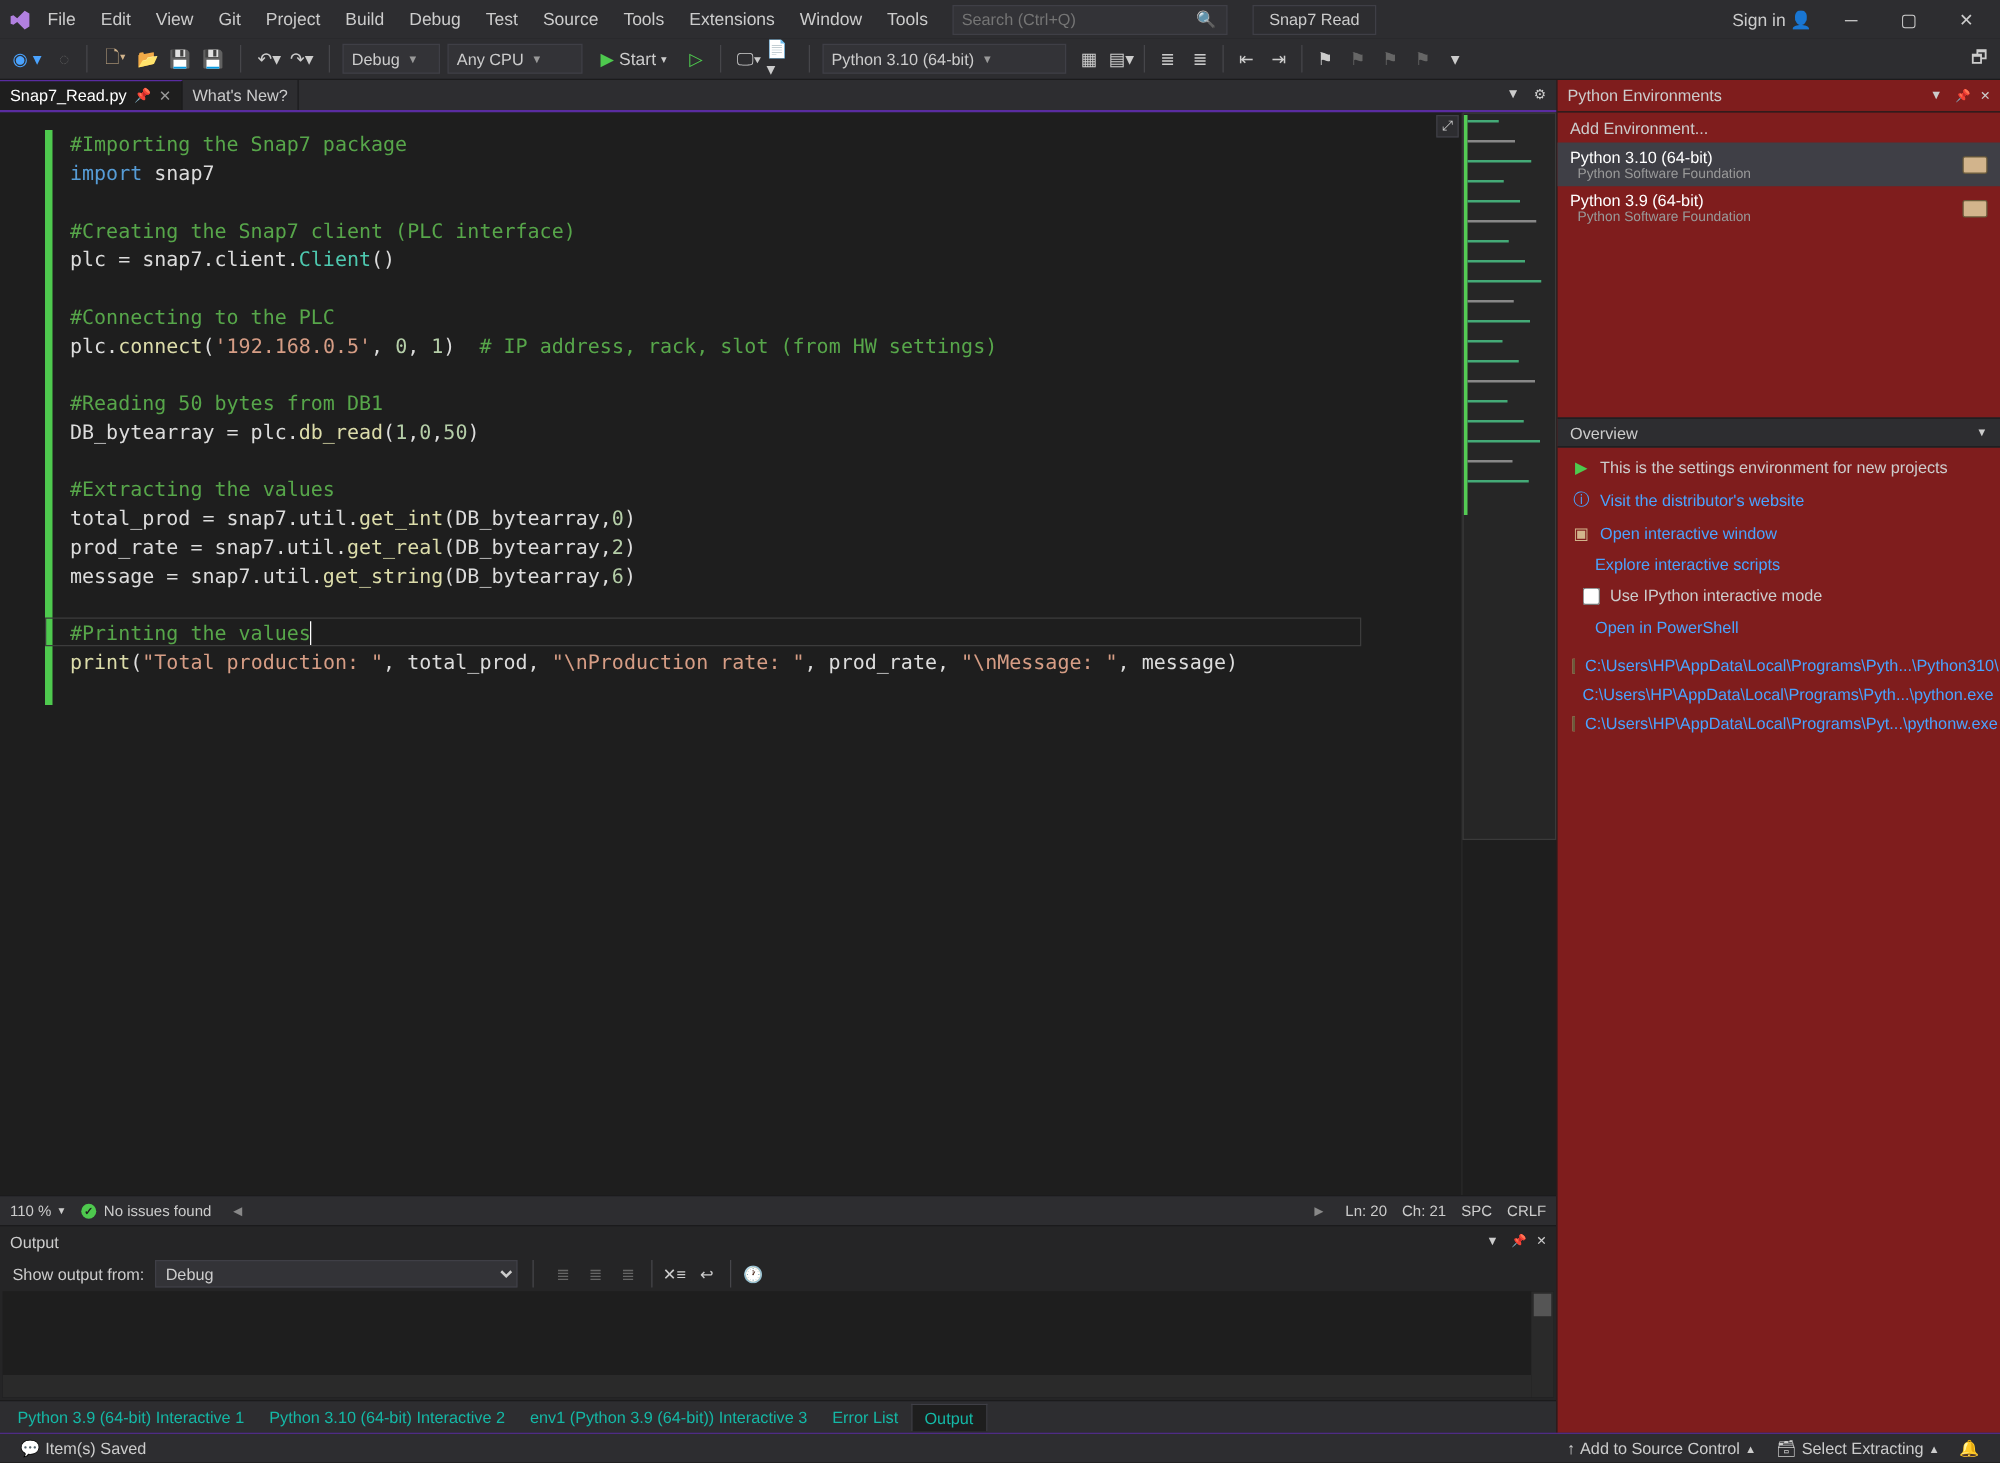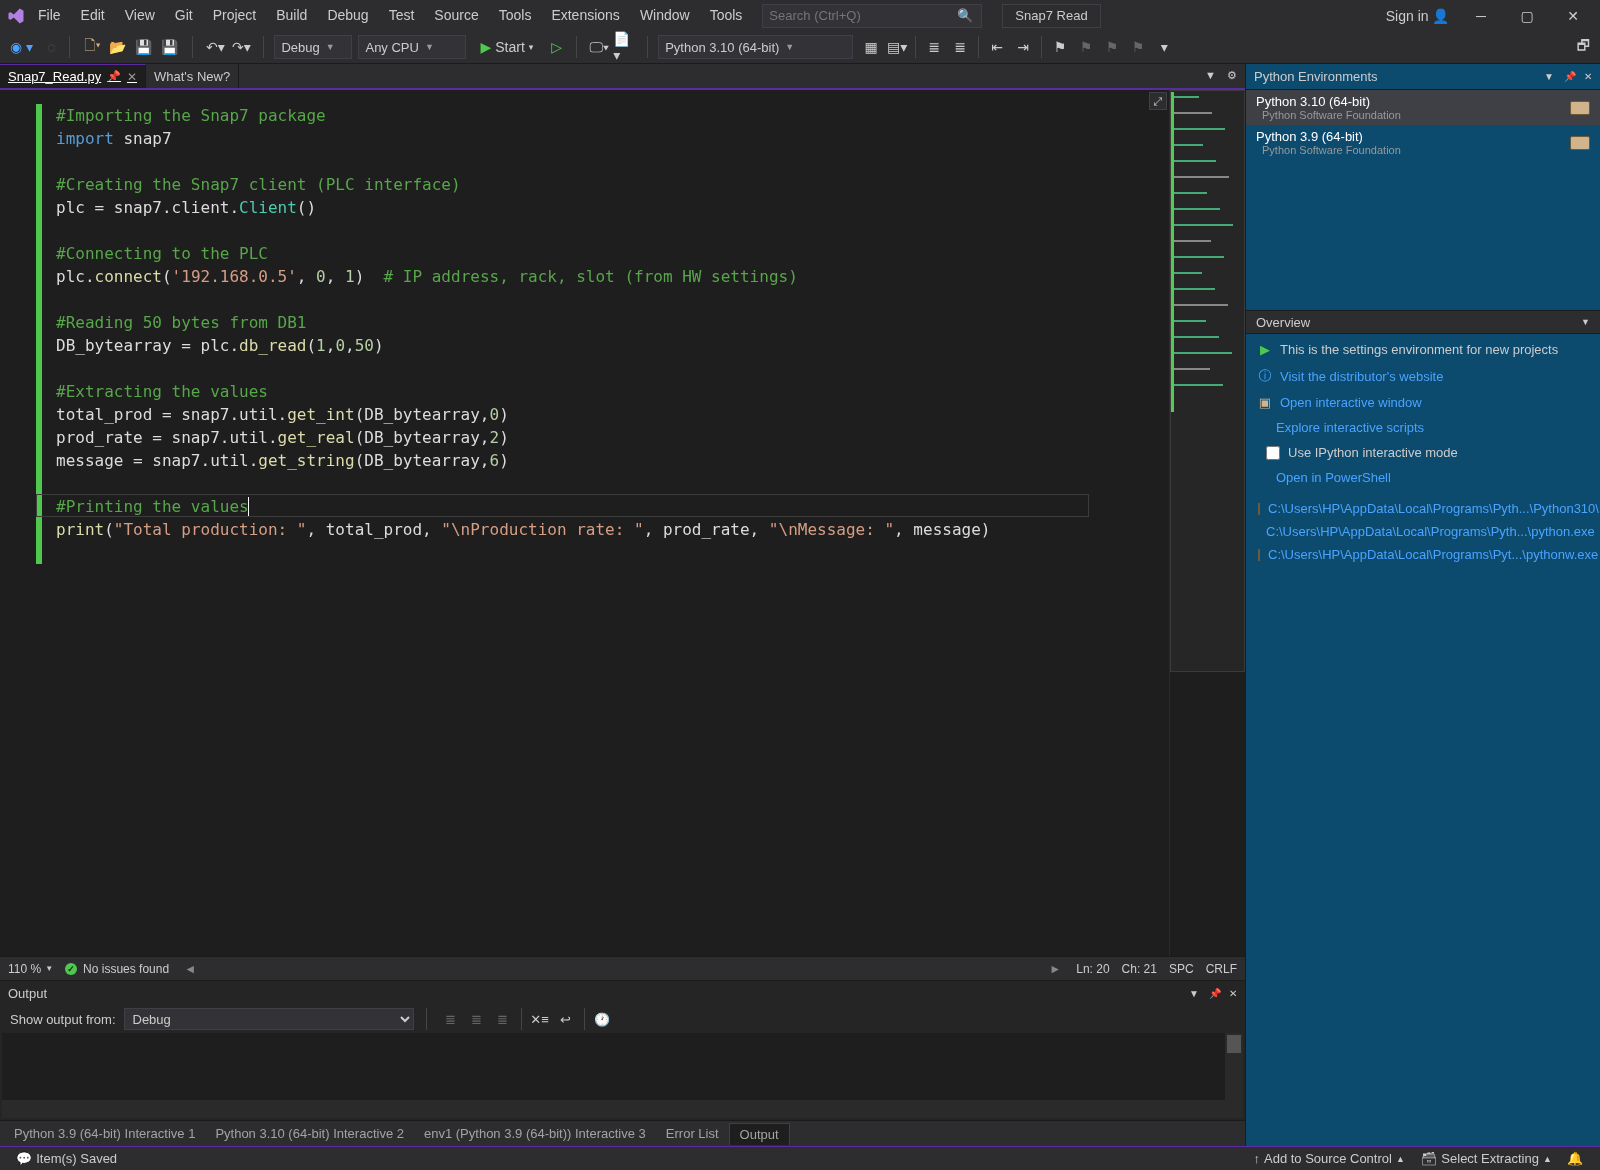--- a/index.html
+++ b/index.html
@@ -20,25 +20,25 @@
   .tb-btn { height: 24px; padding: 0 4px; display:flex; align-items:center; color:#ccc; cursor:pointer; }
   .tb-drop { height:24px; background:#333337; border:1px solid #3f3f46; display:flex; align-items:center; padding:0 6px; font-size:13px; color:#ccc; gap:6px;}
   .tb-drop .caret { font-size:9px; color:#999; }
   .tb-start { display:flex; align-items:center; gap:4px; padding:0 8px; height:24px; cursor:pointer; }
   .tb-start .tri { color:#4ec94e; }
   .tool-group { display:flex; align-items:center; gap:2px; }
   .tool-group .tb-btn { width:24px; justify-content:center; padding:0; }
 
   .main-split { display:flex; height: calc(100% - 31px - 33px - 24px); }
   .left-col { width: 1245px; display:flex; flex-direction:column; }
-  .right-col { width: 355px; background:#0c4a6e; border-left:1px solid #1b1b1c; display:flex; flex-direction:column;}
+  .right-col { width: 355px; background:#7f1d1d; border-left:1px solid #1b1b1c; display:flex; flex-direction:column;}
 
   .tabstrip { height: 26px; background:#2d2d30; display:flex; align-items:flex-end; border-bottom:2px solid #5a2ca0; position:relative;}
   .doc-tab { height:24px; padding:0 8px; display:flex; align-items:center; gap:6px; font-size:13px; color:#ccc; border-right:1px solid #1b1b1c; cursor:pointer; }
-  .doc-tab.active { background:#1e1e1e; border-top:1px solid #5a2ca0; color:#fff;text-decoration:underline;}
+  .doc-tab.active { background:#1e1e1e; border-top:1px solid #5a2ca0; color:#fff;}
   .doc-tab .pin { font-size:11px; color:#999; }
   .doc-tab .close { font-size:12px; color:#999; }
   .tabstrip .right-tools { position:absolute; right:4px; top:2px; display:flex; gap:4px; }
   .tabstrip .right-tools .tb-btn { width:18px; height:18px; font-size:11px;}
 
   .editor-wrap { flex:1; display:flex; min-height:0;}
   .editor-area { flex:1; position:relative; background:#1e1e1e; overflow:hidden;}
   .editor-top-btn { position:absolute; right:2px; top:2px; width:18px; height:18px; background:#2d2d30; border:1px solid #3f3f46; display:flex; align-items:center; justify-content:center; font-size:11px; cursor:pointer;}
   .gutter-bar { position:absolute; left:36px; top:14px; width:6px; background:#4ec94e; height:460px; }
   .code { position:absolute; left:56px; top:14px; right:4px; font-family:Consolas,monospace; font-size:16px; line-height:23px; white-space:pre; color:#dcdcdc; }
@@ -69,21 +69,21 @@
   .op-header .right-t { position:absolute; right:4px; display:flex; gap:4px;}
   .op-header .right-t .tb-btn { width:16px; height:16px; font-size:10px;}
   .op-toolbar { height:28px; display:flex; align-items:center; padding:0 10px; gap:8px; font-size:13px;}
   .op-toolbar select { background:#333337; border:1px solid #3f3f46; color:#ccc; height:22px; width:290px; padding: 0 4px; font-size:13px;}
   .op-content { flex:1; background:#1e1e1e; margin:0 2px 2px 2px; position:relative; overflow:hidden;}
   .op-content .vscroll { position:absolute; right:0; top:0; width:18px; height:100%; background:#2a2a2a;}
   .op-content .vscroll .thumb { position:absolute; left:2px; right:2px; top:2px; height:18px; background:#555;}
   .op-content .hscroll { position:absolute; left:0; right:18px; bottom:0; height:18px; background:#2a2a2a;}
 
   .bottom-tabs { height:26px; background:#2d2d30; border-top:1px solid #1b1b1c; display:flex; align-items:center; padding:0 4px; font-size:13px;}
-  .bottom-tabs .btab { padding:3px 10px; color:#a3a3a3; cursor:pointer;}
+  .bottom-tabs .btab { padding:3px 10px; color:#14b8a6; cursor:pointer;}
   .bottom-tabs .btab.active { background:#1e1e1e; border:1px solid #3f3f46; border-bottom:none;}
 
   .statusbar { height:24px; background:#2d2d30; border-top:1px solid #5a2ca0; display:flex; align-items:center; padding:0 8px; font-size:13px; color:#ccc;}
   .statusbar .sb-item { padding:0 8px; display:flex; align-items:center; gap:4px; cursor:pointer;}
   .statusbar .sb-spacer { flex:1;}
   .statusbar .bell { color:#c9976c;}
 
   
   .rp-header { height:26px; display:flex; align-items:center; padding:0 8px; font-size:13px; color:#ccc; border-bottom:1px solid #1b1b1c; position:relative;}
   .rp-header .right-t { position:absolute; right:4px; display:flex; gap:4px;}
@@ -321,20 +321,21 @@
 
   <div class="right-col">
     <div class="rp-header">
       <span>Python Environments</span>
       <div class="right-t">
         <div class="tb-btn">▼</div>
         <div class="tb-btn">📌</div>
         <div class="tb-btn">✕</div>
       </div>
     </div>
+    <div class="add-env">Add Environment...</div>
     <div id="env-list">
         <div class="env-item active">
           <div class="txt">
             <div class="n">Python 3.10 (64-bit)</div>
             <div class="s">Python Software Foundation</div>
           </div>
           <div class="pill"></div>
         </div>
         <div class="env-item">
           <div class="txt">

